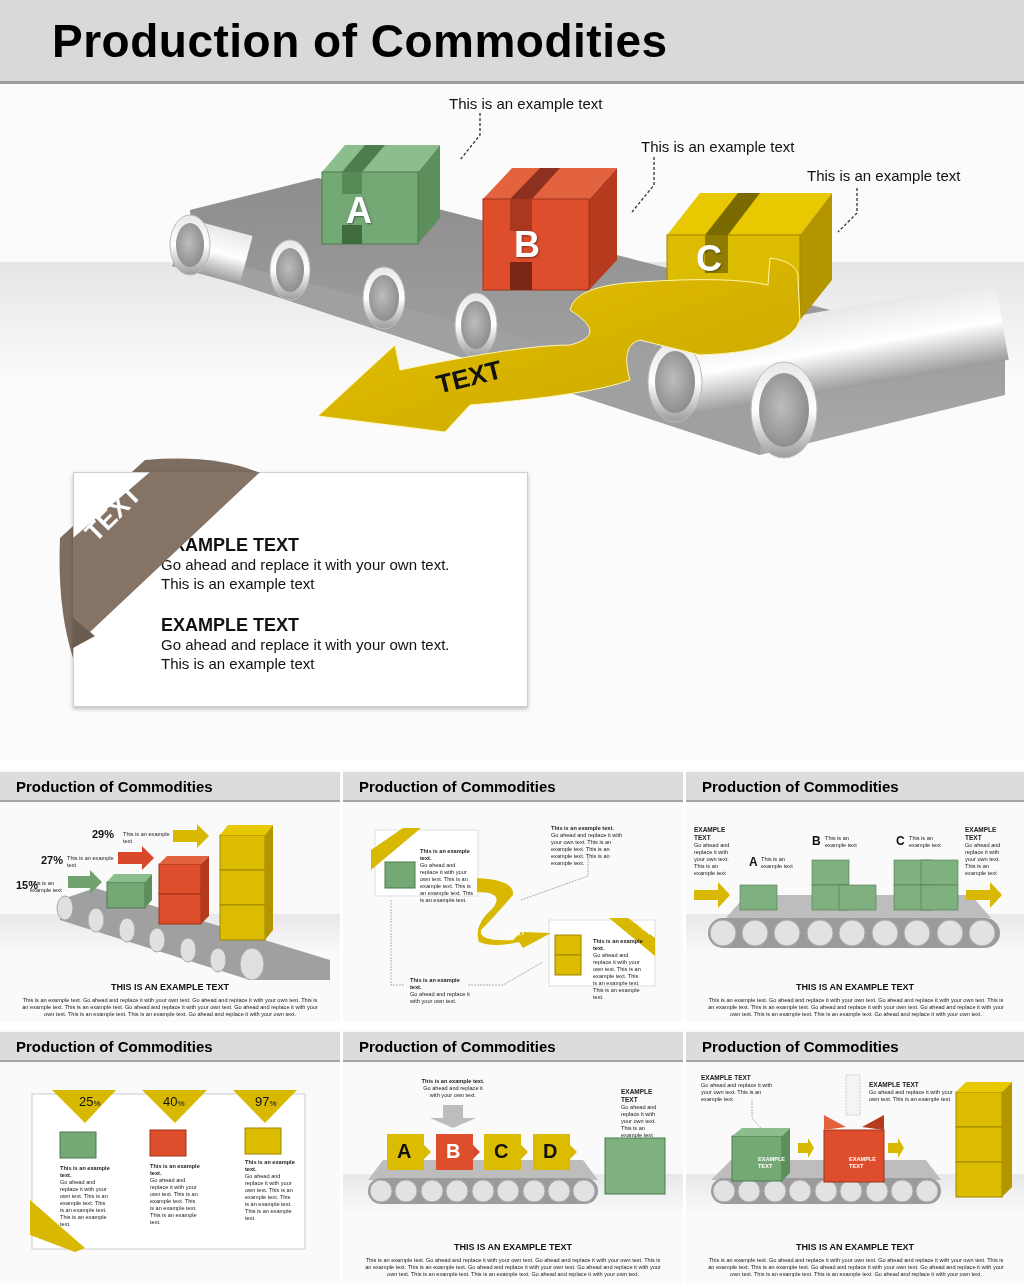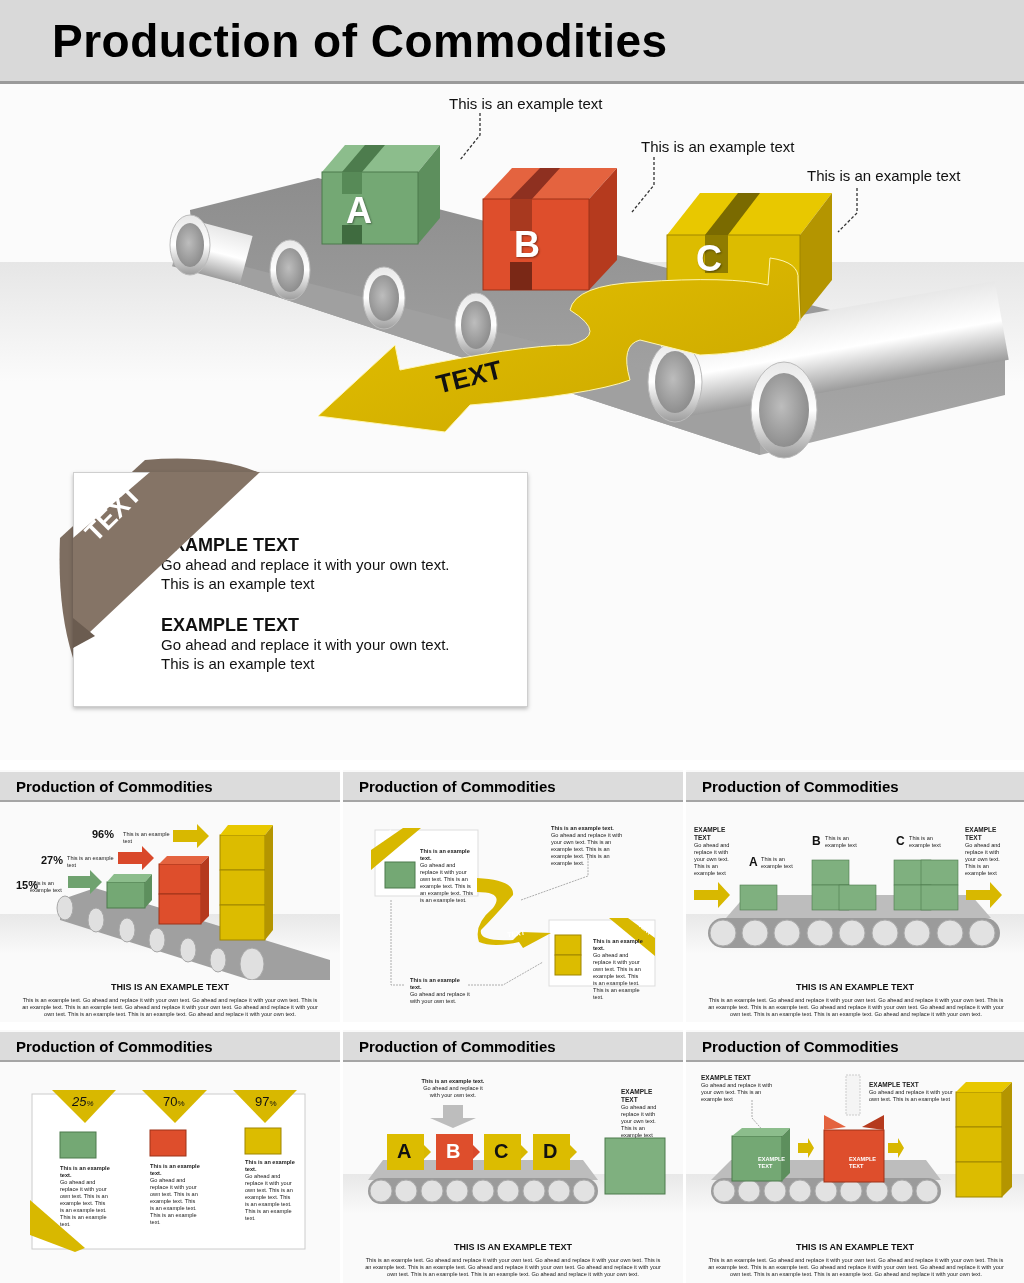--- a/index.html
+++ b/index.html
@@ -185,21 +185,21 @@
       <rect x="159" y="124" width="42" height="30" fill="#de4e2c" stroke="#9d3218"></rect>
       <polygon points="159,94 167,86 209,86 201,94" fill="#e4633f"></polygon>
       <polygon points="201,94 209,86 209,146 201,154" fill="#b53a1e"></polygon>
 
       <rect x="220" y="65" width="45" height="35" fill="#dcbc00" stroke="#9f8600"></rect>
       <rect x="220" y="100" width="45" height="35" fill="#dcbc00" stroke="#9f8600"></rect>
       <rect x="220" y="135" width="45" height="35" fill="#dcbc00" stroke="#9f8600"></rect>
       <polygon points="220,65 228,55 273,55 265,65" fill="#e8c800"></polygon>
       <polygon points="265,65 273,55 273,160 265,170" fill="#b49500"></polygon>
     </svg>
-    <div class="pct" style="left:92px;top:58px;">96%</div>
+    <div class="pct" style="left:92px;top:58px;">29%</div>
     <div class="tiny" style="left:123px;top:61px;width:50px;">This is an example text</div>
     <div class="pct" style="left:41px;top:84px;">27%</div>
     <div class="tiny" style="left:67px;top:85px;width:50px;">This is an example text</div>
     <div class="pct" style="left:16px;top:109px;">15%</div>
     <div class="tiny" style="left:30px;top:110px;width:34px;">This is an example text</div>
     <div class="t-caption" style="top:212px;">THIS IS AN EXAMPLE TEXT</div>
     <div class="t-body" style="top:227px;">This is an example text. Go ahead and replace it with your own text. Go ahead and replace it with your own text. This is an example text. This is an example text. Go ahead and replace it with your own text. Go ahead and replace it with your own text. This is an example text. This is an example text. Go ahead and replace it with your own text.</div>
   </div>
 
   <div class="thumb" style="left:343px;top:770px;">
@@ -279,22 +279,22 @@
     <svg class="abs" style="left:0;top:0;" width="340" height="253">
       <rect x="32" y="64" width="273" height="155" fill="#fff" stroke="#ccc"></rect>
       <polygon points="52,60 116,60 85,93" fill="#d8b800"></polygon>
       <polygon points="142,60 207,60 175,93" fill="#d8b800"></polygon>
       <polygon points="233,60 297,60 265,93" fill="#d8b800"></polygon>
       <polygon points="30,170 30,205 75,222 85,218" fill="#d8b800"></polygon>
       <rect x="60" y="102" width="36" height="26" fill="#74a874" stroke="#4c7a4c"></rect>
       <rect x="150" y="100" width="36" height="26" fill="#de4e2c" stroke="#9d3218"></rect>
       <rect x="245" y="98" width="36" height="26" fill="#dcbc00" stroke="#9f8600"></rect>
     </svg>
-    <div class="abs" style="left:72px;top:64px;font-size:13px;color:#111;font-style:italic;"><span>25</span><span style="font-size:8px">%</span></div>
-    <div class="abs" style="left:163px;top:64px;font-size:13px;color:#111;"><span>70</span><span style="font-size:8px">%</span></div>
+    <div class="abs" style="left:79px;top:64px;font-size:13px;color:#111;"><span>25</span><span style="font-size:8px">%</span></div>
+    <div class="abs" style="left:163px;top:64px;font-size:13px;color:#111;"><span>40</span><span style="font-size:8px">%</span></div>
     <div class="abs" style="left:255px;top:64px;font-size:13px;color:#111;"><span>97</span><span style="font-size:8px">%</span></div>
     <div class="tiny" style="left:60px;top:135px;width:50px;"><b>This is an example text.</b><br><span>Go ahead and replace it with your own text. This is an example text. This is an example text. This is an example text.</span></div>
     <div class="tiny" style="left:150px;top:133px;width:50px;"><b>This is an example text.</b><br><span>Go ahead and replace it with your own text. This is an example text. This is an example text. This is an example text.</span></div>
     <div class="tiny" style="left:245px;top:129px;width:50px;"><b>This is an example text.</b><br><span>Go ahead and replace it with your own text. This is an example text. This is an example text. This is an example text.</span></div>
   </div>
 
   <div class="thumb" style="left:343px;top:1030px;height:253px;">
     <div class="thumb-floor"></div>
     <div class="thumb-header">
         <div class="thumb-title">Production of Commodities</div>

